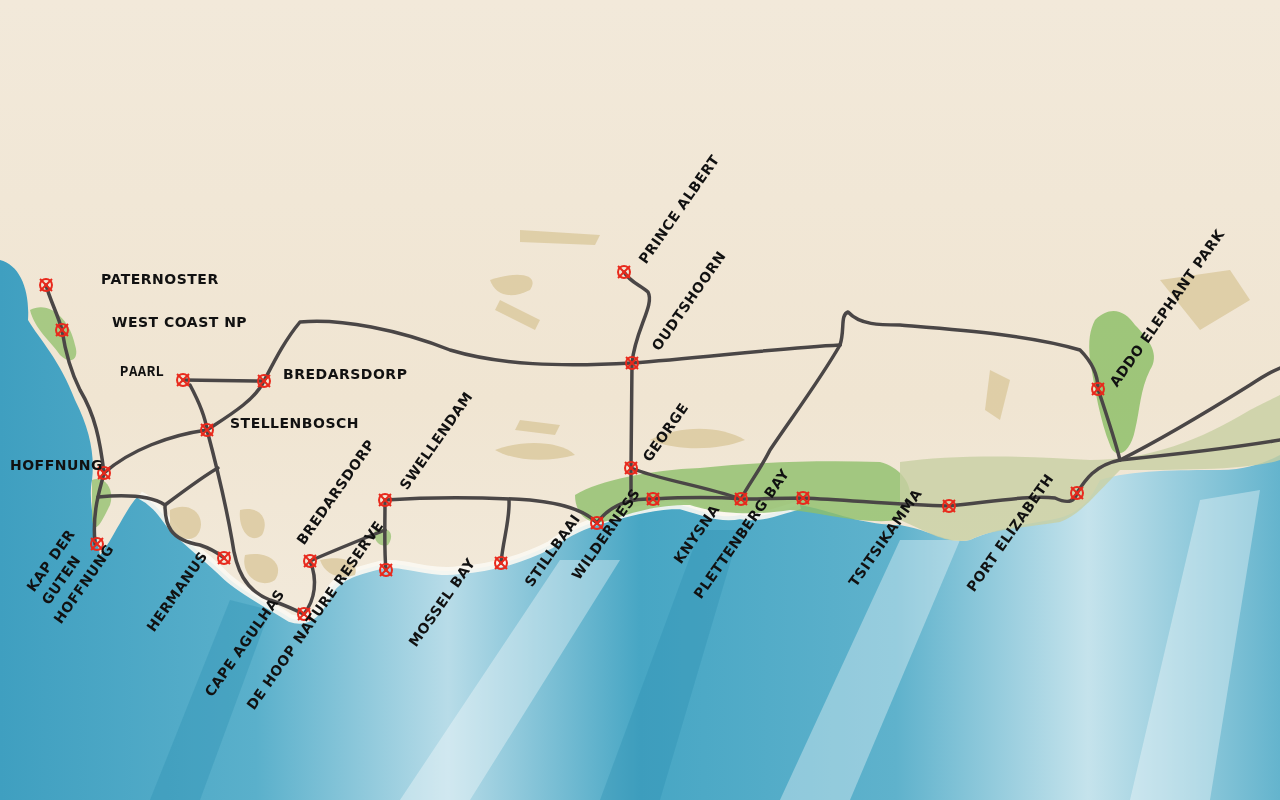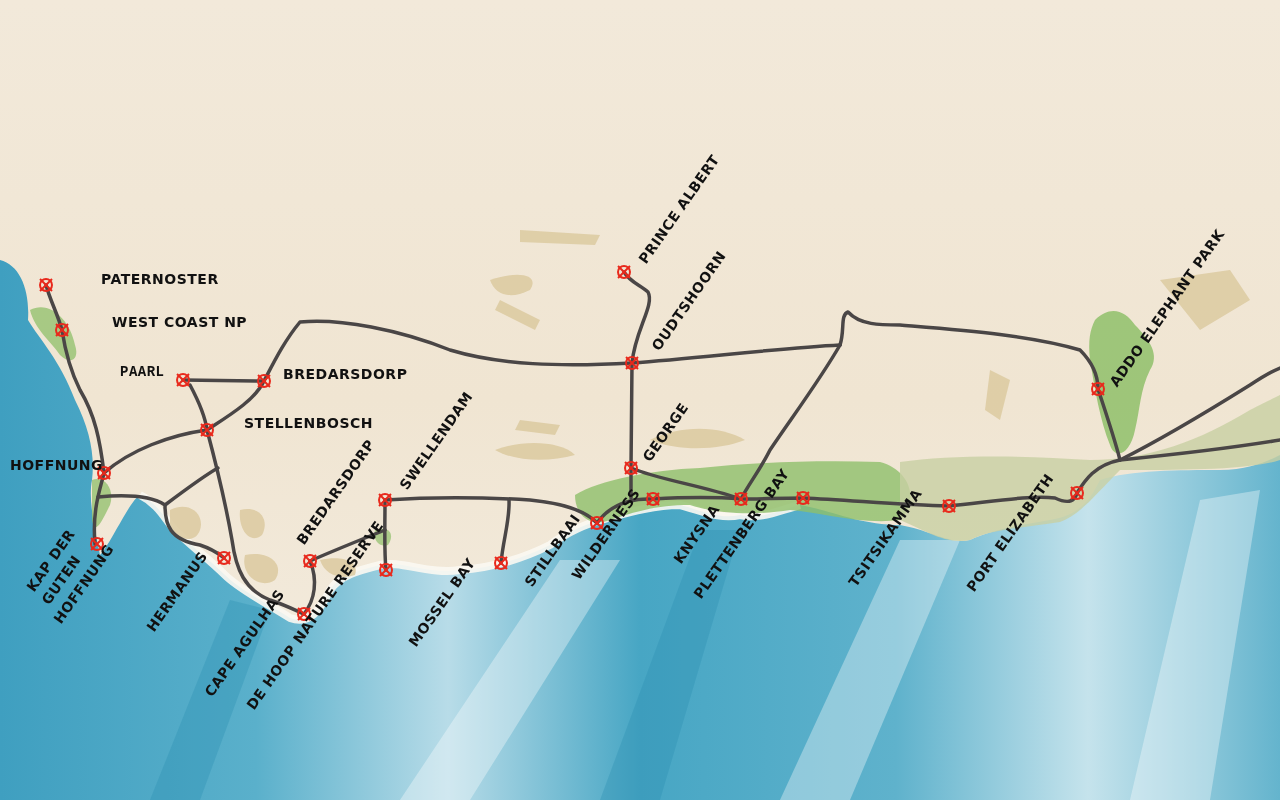--- a/index.html
+++ b/index.html
@@ -267,21 +267,21 @@
           <line x1="15" y1="3" x2="3" y2="15" stroke="#e8291c" stroke-width="2"></line>
         </svg>
       </div>
     </div>
 
   <div id="labels">
       <span class="lbl" style="left: 76px; top: 271px; transform: rotate(0deg); margin-left: 25px;">PATERNOSTER</span>
       <span class="lbl" style="left: 80px; top: 314px; transform: rotate(0deg); margin-left: 32px;">WEST COAST NP</span>
       <span class="lbl" style="left: 120px; top: 364px; transform: rotate(0deg); font-family: Liberation Mono, monospace;">PAARL</span>
       <span class="lbl" style="left: 283px; top: 366px; transform: rotate(0deg);">BREDARSDORP</span>
-      <span class="lbl" style="left: 244px; top: 415px; transform: rotate(0deg);">STELLENBOSCH</span>
+      <span class="lbl" style="left: 230px; top: 415px; transform: rotate(0deg);">STELLENBOSCH</span>
       <span class="lbl" style="left: 10px; top: 457px; transform: rotate(0deg);">HOFFNUNG</span>
       <span class="lbl" style="left: 30px; top: 582px; transform: rotate(-55deg);">KAP DER</span>
       <span class="lbl" style="left: 45px; top: 595px; transform: rotate(-55deg);">GUTEN</span>
       <span class="lbl" style="left: 57px; top: 614px; transform: rotate(-55deg);">HOFFNUNG</span>
       <span class="lbl" style="left: 150px; top: 622px; transform: rotate(-55deg);">HERMANUS</span>
       <span class="lbl" style="left: 300px; top: 535px; transform: rotate(-55deg);">BREDARSDORP</span>
       <span class="lbl" style="left: 403px; top: 480px; transform: rotate(-55deg);">SWELLENDAM</span>
       <span class="lbl" style="left: 208px; top: 687px; transform: rotate(-55deg);">CAPE AGULHAS</span>
       <span class="lbl" style="left: 250px; top: 700px; transform: rotate(-55deg);">DE HOOP NATURE RESERVE</span>
       <span class="lbl" style="left: 412px; top: 637px; transform: rotate(-55deg);">MOSSEL BAY</span>

